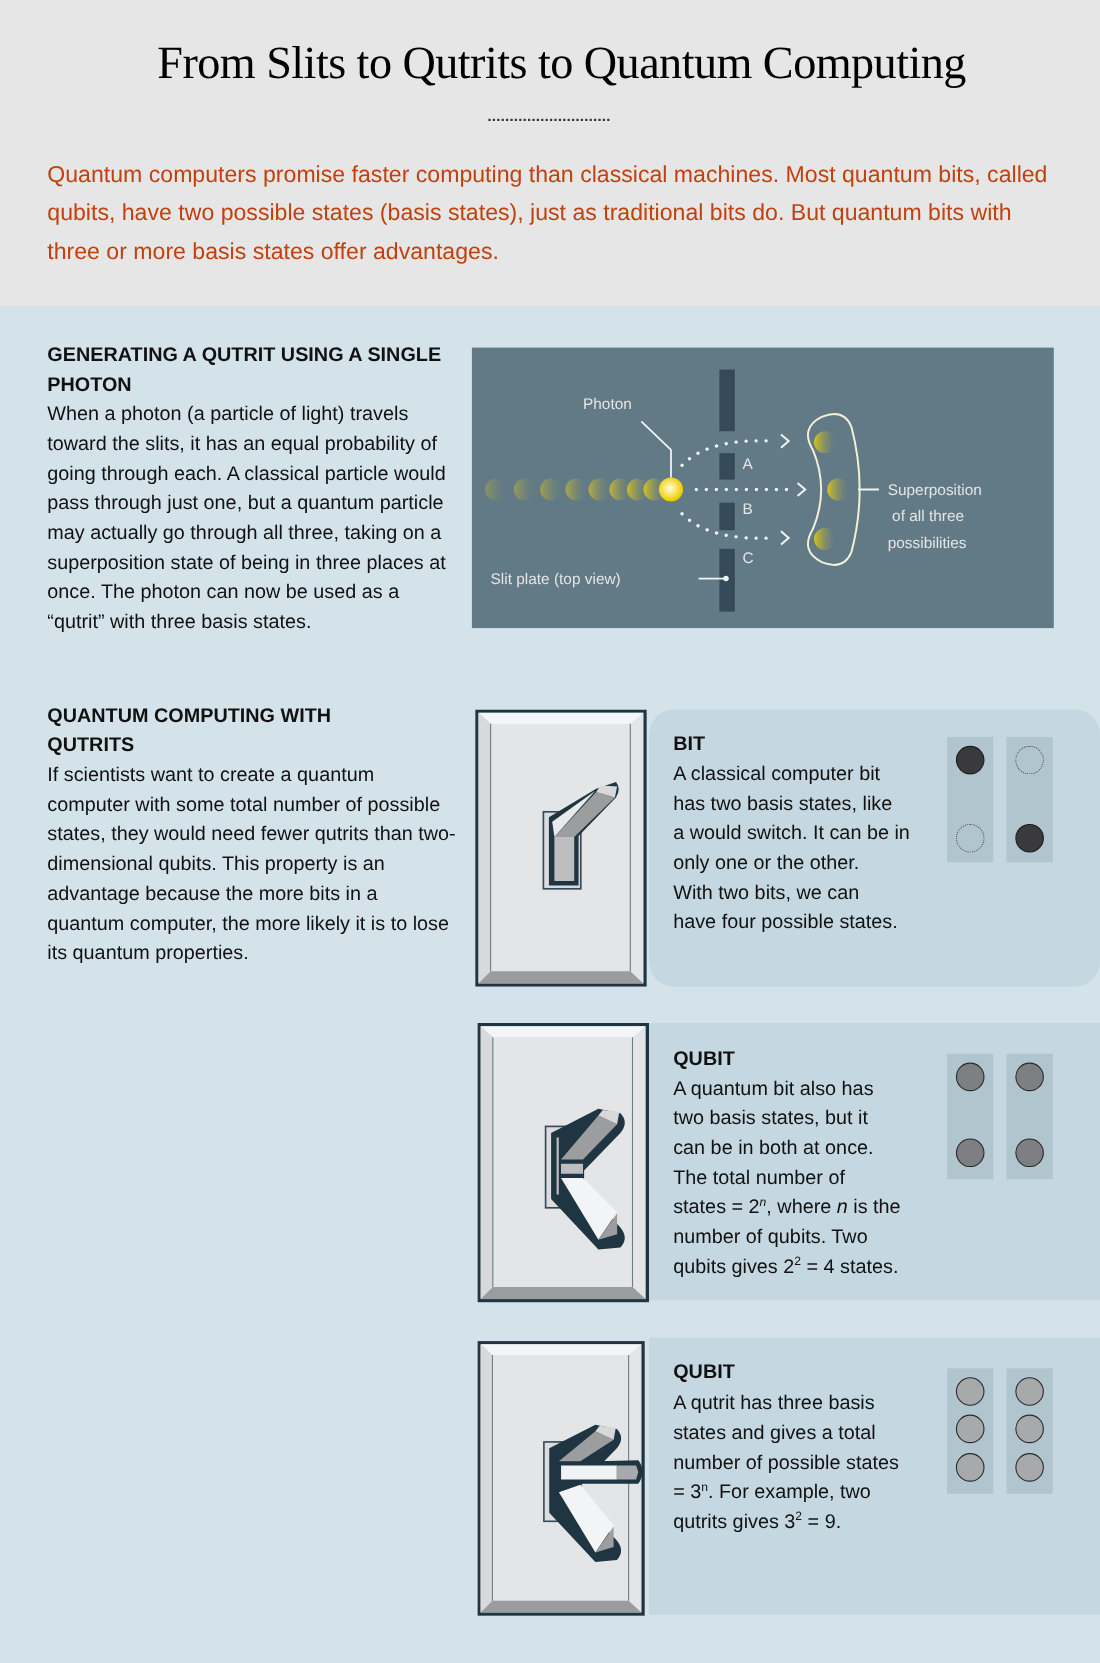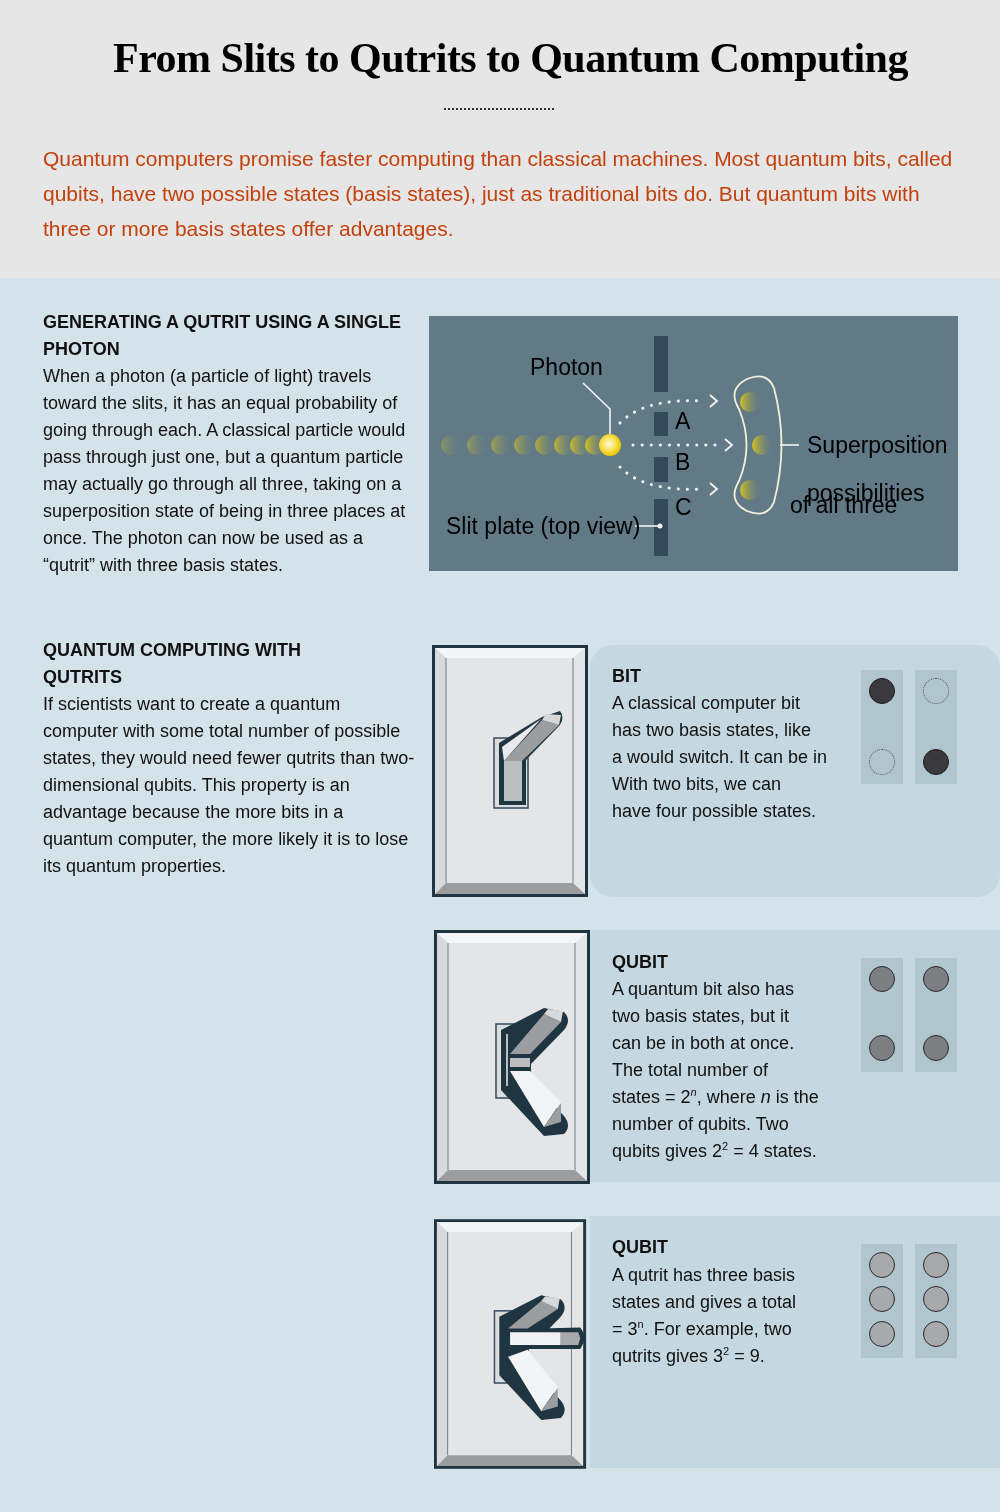--- a/index.html
+++ b/index.html
@@ -1,28 +1,28 @@
 <!DOCTYPE html>
 <html><head>
 <meta charset="utf-8">
 <style>
   * { box-sizing: border-box; margin: 0; padding: 0; }
   body { width: 1000px; height: 1512px; background: #d4e2ea; font-family: "Liberation Sans", sans-serif; color: #111; position: relative; overflow: hidden; }
   .header { position: absolute; left: 0; top: 0; width: 1000px; height: 278px; background: #e6e6e6; }
-  .title { position: absolute; left: 0; top: 34px; width: 1000px; text-align: center; font-family: "Liberation Serif", serif; font-weight: bold; font-size: 42px; letter-spacing: -0.5px; color: #000; padding-left: 21px; }
+  .title { position: absolute; left: 0; top: 34px; width: 1000px; text-align: center; font-family: "Liberation Serif", serif; font-weight: normal; font-size: 42px; letter-spacing: -0.5px; color: #000; padding-left: 21px; }
   .divider { position: absolute; left: 444px; top: 108px; width: 110px; border-top: 2px dotted #333; }
   .intro { position: absolute; left: 43px; top: 141px; width: 930px; font-size: 21px; line-height: 35px; color: #c2410c; }
   .main { position: absolute; left: 0; top: 278px; width: 1000px; height: 1234px; background: #d4e2ea; }
 
   .sec-head { position: absolute; left: 43px; font-weight: bold; font-size: 18px; line-height: 27px; color: #111; width: 370px; }
   .sec-body { position: absolute; left: 43px; font-size: 18px; line-height: 27px; color: #111; width: 372px; }
 
   .diagram { position: absolute; left: 429px; top: 316px; width: 529px; height: 255px; background: #617a86; }
   .diagram svg { position: absolute; left: 0; top: 0; }
-  .dlabel { position: absolute; color: #000000; font-size: 23px; line-height: 24px; }
+  .dlabel { position: absolute; color: #e5e5e5; font-size: 14px; line-height: 24px; }
 
   .card { position: absolute; left: 590px; width: 410px; background: #c5d7e0; }
   .card-title { position: absolute; left: 22px; font-weight: bold; font-size: 18px; line-height: 27px; }
   .card-text { position: absolute; left: 22px; width: 240px; font-size: 18px; line-height: 27px; }
   .card-text sup { font-size: 11px; vertical-align: 7px; line-height: 0; }
 
   .switch { position: absolute; left: 432px; width: 156px; }
 
   .col { position: absolute; width: 42px; background: #b1c5ce; }
   .dot { position: absolute; left: 8px; width: 26px; height: 26px; border-radius: 50%; }
@@ -100,33 +100,34 @@
     <circle cx="333" cy="129" r="10" fill="url(#fade)"></circle>
     <circle cx="321" cy="174" r="10" fill="url(#fade)"></circle>
     <line x1="351" y1="129" x2="370" y2="129" stroke="#f2f4f4" stroke-width="1.6"></line>
   </svg>
   <div class="dlabel" style="left:101px; top:39px;">Photon</div>
   <div class="dlabel" style="left:246px; top:93px;">A</div>
   <div class="dlabel" style="left:246px; top:134px;">B</div>
   <div class="dlabel" style="left:246px; top:179px;">C</div>
   <div class="dlabel" style="left:17px; top:198px;">Slit plate (top view)</div>
   <div class="dlabel" style="left:378px; top:117px;">Superposition</div>
-  <div class="dlabel" style="left:361px; top:141px;margin-top:36px;">of all three</div>
+  <div class="dlabel" style="left:382px; top:141px;">of all three</div>
   <div class="dlabel" style="left:378px; top:165px;">possibilities</div>
 </div>
 
 <div class="sec-head" style="top:637px; width:330px;">QUANTUM COMPUTING WITH QUTRITS</div>
 <div class="sec-body" style="top:691px;">If scientists want to create a quantum computer with some total number of possible states, they would need fewer qutrits than two-dimensional qubits. This property is an advantage because the more bits in a quantum computer, the more likely it is to lose its quantum properties.</div>
 
 <div class="card" style="top:645px; height:252px;border-radius:23px;">
   <div class="card-title" style="top:18px;">BIT</div>
   <div class="card-text" style="top:45px;">
     <div>A classical computer bit</div>
     <div>has two basis states, like</div>
     <div>a would switch. It can be in</div>
+    <div>only one or the other.</div>
     <div>With two bits, we can</div>
     <div>have four possible states.</div>
   </div>
   <div class="col" style="left:271px; top:25px; height:114px;">
     <div class="dot on" style="top:8px;"></div>
     <div class="dot off" style="top:79px;"></div>
   </div>
   <div class="col" style="left:325px; top:25px; height:114px;">
     <div class="dot off" style="top:8px;"></div>
     <div class="dot on" style="top:79px;"></div>
@@ -182,20 +183,21 @@
   <polygon points="76,141 96,141 127,172 110,197" fill="#f3f4f5"></polygon>
   <polygon points="110,197 127,192 127,173" fill="#9c9d9f"></polygon>
   <polygon points="110,84 127,92 129,81 114,79" fill="#d7d8da"></polygon>
 </svg>
 
 <div class="card" style="top:1216px; height:252px;">
   <div class="card-title" style="top:18px;">QUBIT</div>
   <div class="card-text" style="top:46px; width:250px;">
     <div>A qutrit has three basis</div>
     <div>states and gives a total</div>
+    <div>number of possible states</div>
     <div><span>= 3</span><sup>n</sup><span>. For example, two</span></div>
     <div><span>qutrits gives 3</span><sup>2</sup><span> = 9.</span></div>
   </div>
   <div class="col" style="left:271px; top:28px; height:114px;">
     <div class="dot light" style="top:8px;"></div>
     <div class="dot light" style="top:42px;"></div>
     <div class="dot light" style="top:77px;"></div>
   </div>
   <div class="col" style="left:325px; top:28px; height:114px;">
     <div class="dot light" style="top:8px;"></div>

